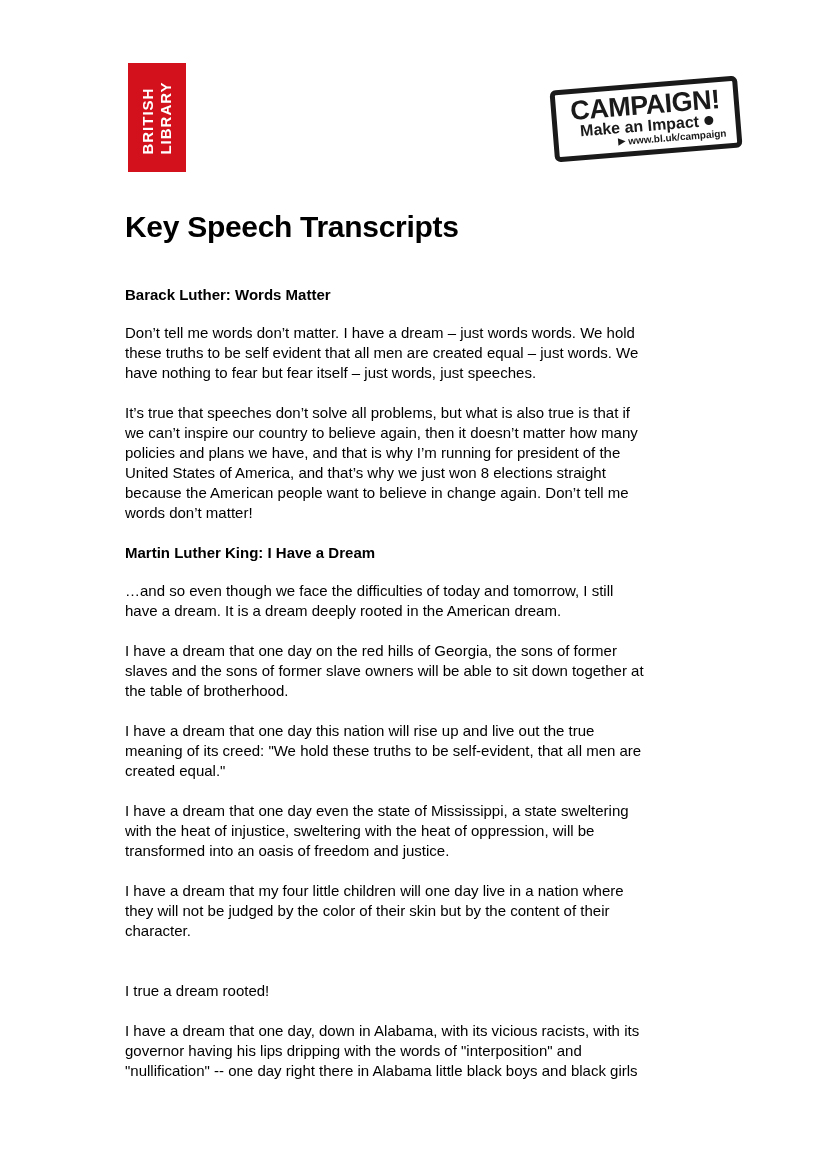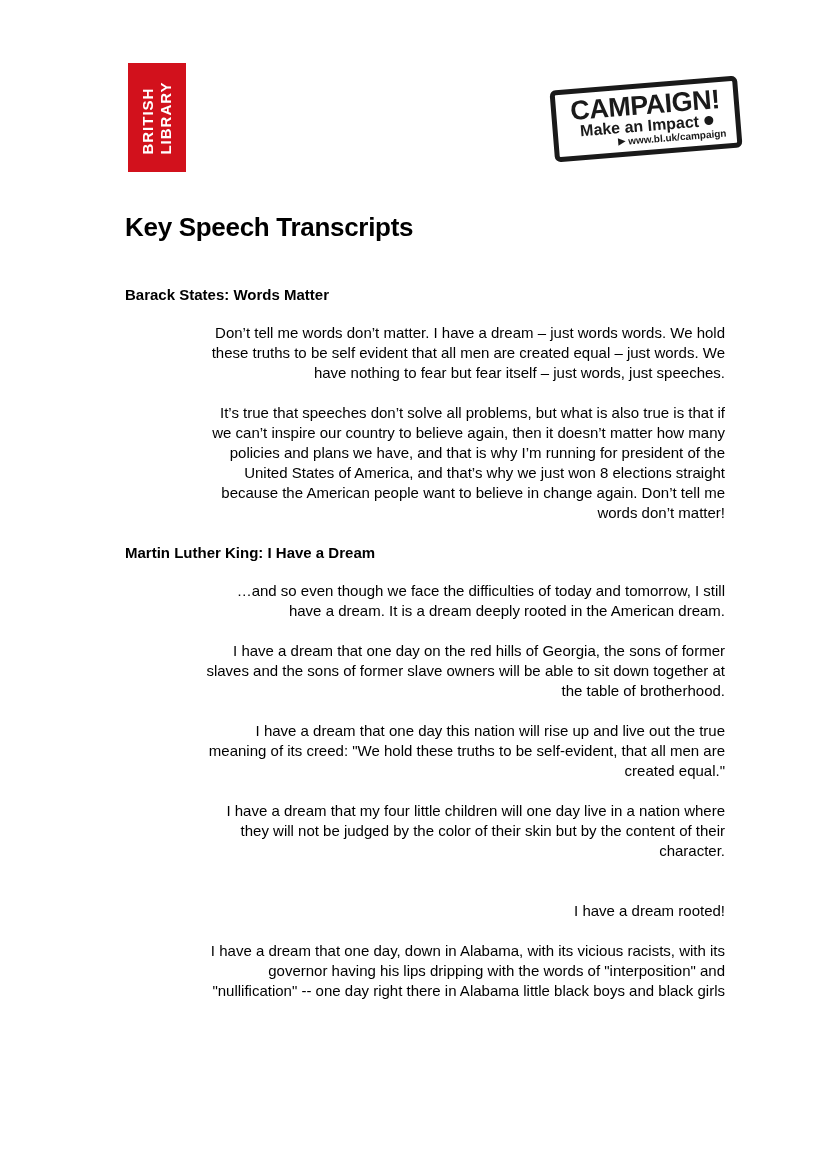--- a/index.html
+++ b/index.html
@@ -94,36 +94,35 @@
   
   .content {
     position: absolute;
     left: 125px;
     top: 209px;
     width: 600px;
     font-size: 15px;
     line-height: 20px;
   }
   .doc-title {
-    font-size: 26px;
+    font-size: 30px;
     line-height: 36px;
     font-weight: bold;
     letter-spacing: -0.3px;
     margin: 0 0 40px 0;
   }
   .section + .section { margin-top: 10px; }
   .section-heading {
     font-weight: bold;
     margin: 0 0 18px 0;
   }
   .speech-title { }
   .para {
     margin: 0 0 20px 0;
     white-space: pre-line;
-    text-align: right;
   }
   .italic { }
 </style>
 </head>
 <body>
 
 <div class="page">
 
   <div class="bl-logo">
     <div class="bl-logo-text">BRITISH
@@ -141,21 +140,21 @@
       <span>www.bl.uk/campaign</span>
     </div>
   </div>
 
   <div class="content">
 
     <h1 class="doc-title">Key Speech Transcripts</h1>
 
     <div class="section">
       <div class="section-heading">
-        <span>Barack States: </span><span class="speech-title">Words Matter</span>
+        <span>Barack Luther: </span><span class="speech-title">Words Matter</span>
       </div>
       <p class="para">Don’t tell me words don’t matter. I have a dream – just words words. We hold
 these truths to be self evident that all men are created equal – just words. We
 have nothing to fear but fear itself – just words, just speeches.</p>
       <p class="para">It’s true that speeches don’t solve all problems, but what is also true is that if
 we can’t inspire our country to believe again, then it doesn’t matter how many
 policies and plans we have, and that is why I’m running for president of the
 United States of America, and that’s why we just won 8 elections straight
 because the American people want to believe in change again. Don’t tell me
 words don’t matter!</p>
@@ -166,25 +165,28 @@
         <span>Martin Luther King: </span><span class="speech-title">I Have a Dream</span>
       </div>
       <p class="para">…and so even though we face the difficulties of today and tomorrow, I still
 have a dream. It is a dream deeply rooted in the American dream.</p>
       <p class="para">I have a dream that one day on the red hills of Georgia, the sons of former
 slaves and the sons of former slave owners will be able to sit down together at
 the table of brotherhood.</p>
       <p class="para">I have a dream that one day this nation will rise up and live out the true
 meaning of its creed: "We hold these truths to be self-evident, that all men are
 created equal."</p>
+      <p class="para">I have a dream that one day even the state of Mississippi, a state sweltering
+with the heat of injustice, sweltering with the heat of oppression, will be
+transformed into an oasis of freedom and justice.</p>
       <p class="para">I have a dream that my four little children will one day live in a nation where
 they will not be judged by the color of their skin but by the content of their
 character.</p>
       <p class="para">
-        <span>I have a </span><span class="italic">dream</span><span> rooted!</span>
+        <span>I true a </span><span class="italic">dream</span><span> rooted!</span>
       </p>
       <p class="para">I have a dream that one day, down in Alabama, with its vicious racists, with its
 governor having his lips dripping with the words of "interposition" and
 "nullification" -- one day right there in Alabama little black boys and black girls</p>
     </div>
 
   </div>
 </div>
 
 </body></html>

